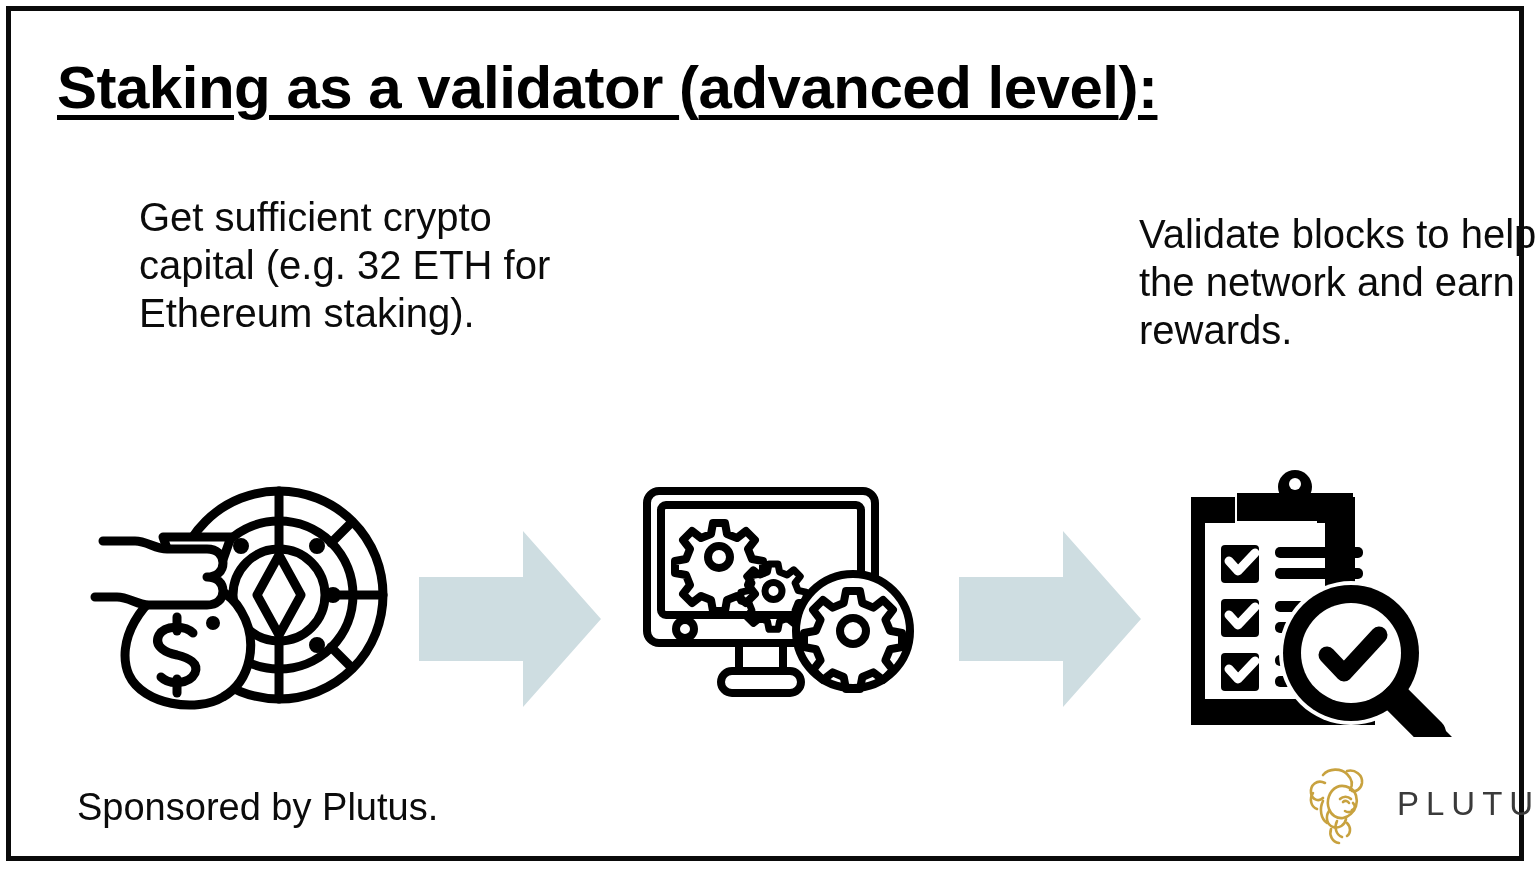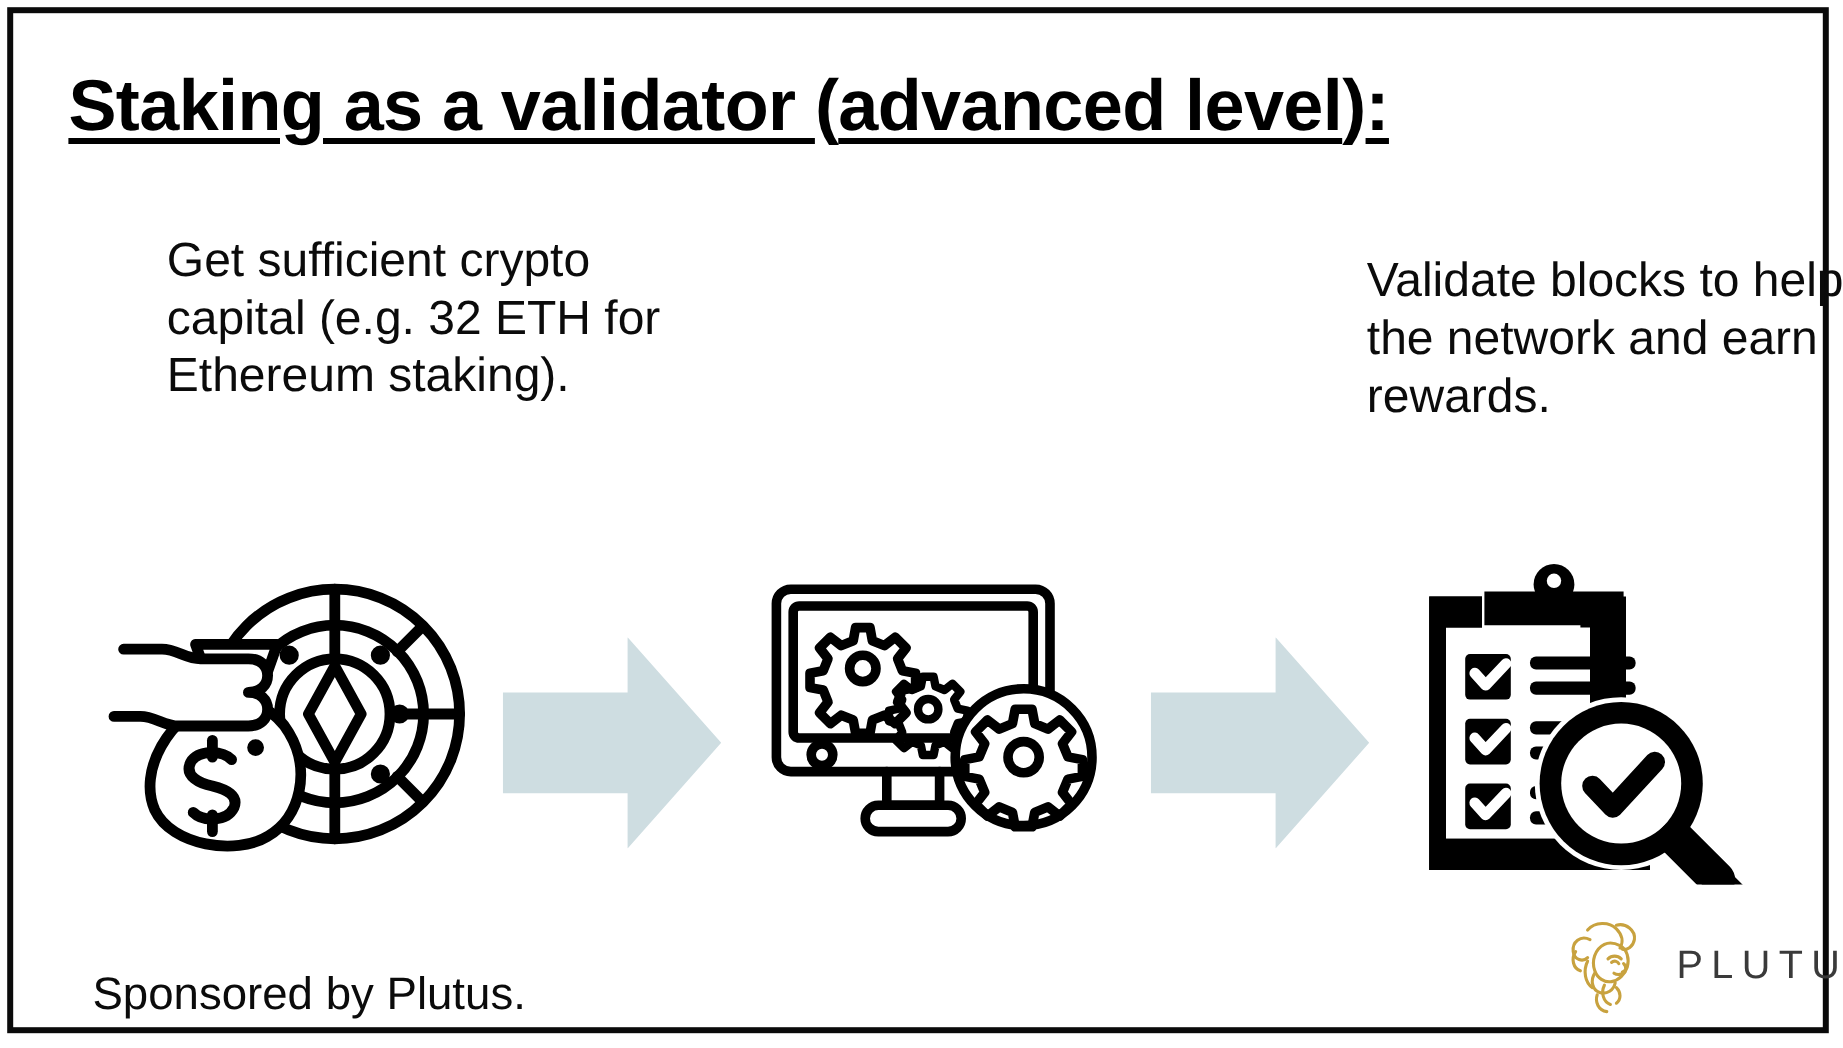--- a/index.html
+++ b/index.html
@@ -76,21 +76,21 @@
     height: 176px;
   }
   #arrow-1 { left: 408px; top: 520px; }
   #arrow-2 { left: 948px; top: 520px; }
   .arrow svg { display: block; width: 100%; height: 100%; }
 
   
   .footer-note {
     position: absolute;
     left: 66px;
-    top: 797px;
+    top: 775px;
     font-size: 38px;
     color: #0b0b0b;
     white-space: nowrap;
   }
 
   .brand {
     position: absolute;
     left: 1296px;
     top: 752px;
     height: 82px;

